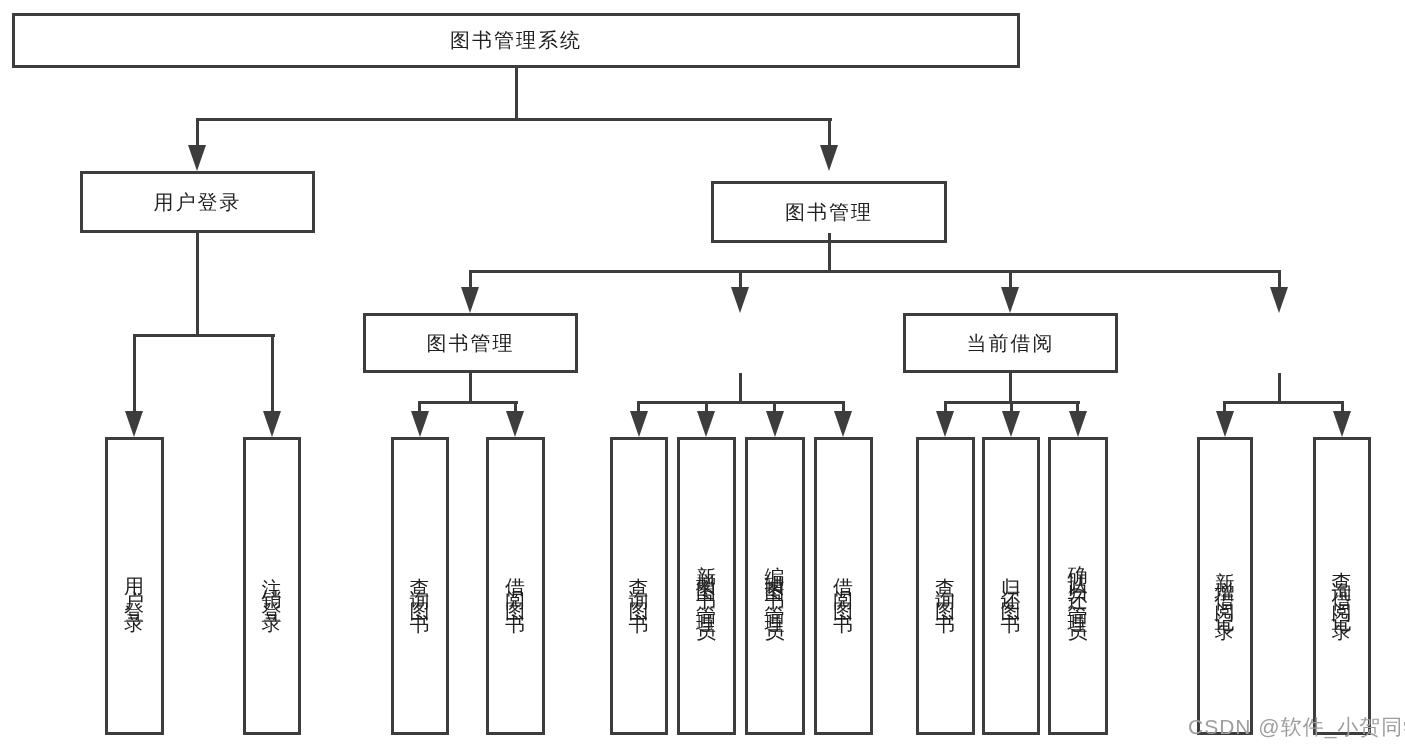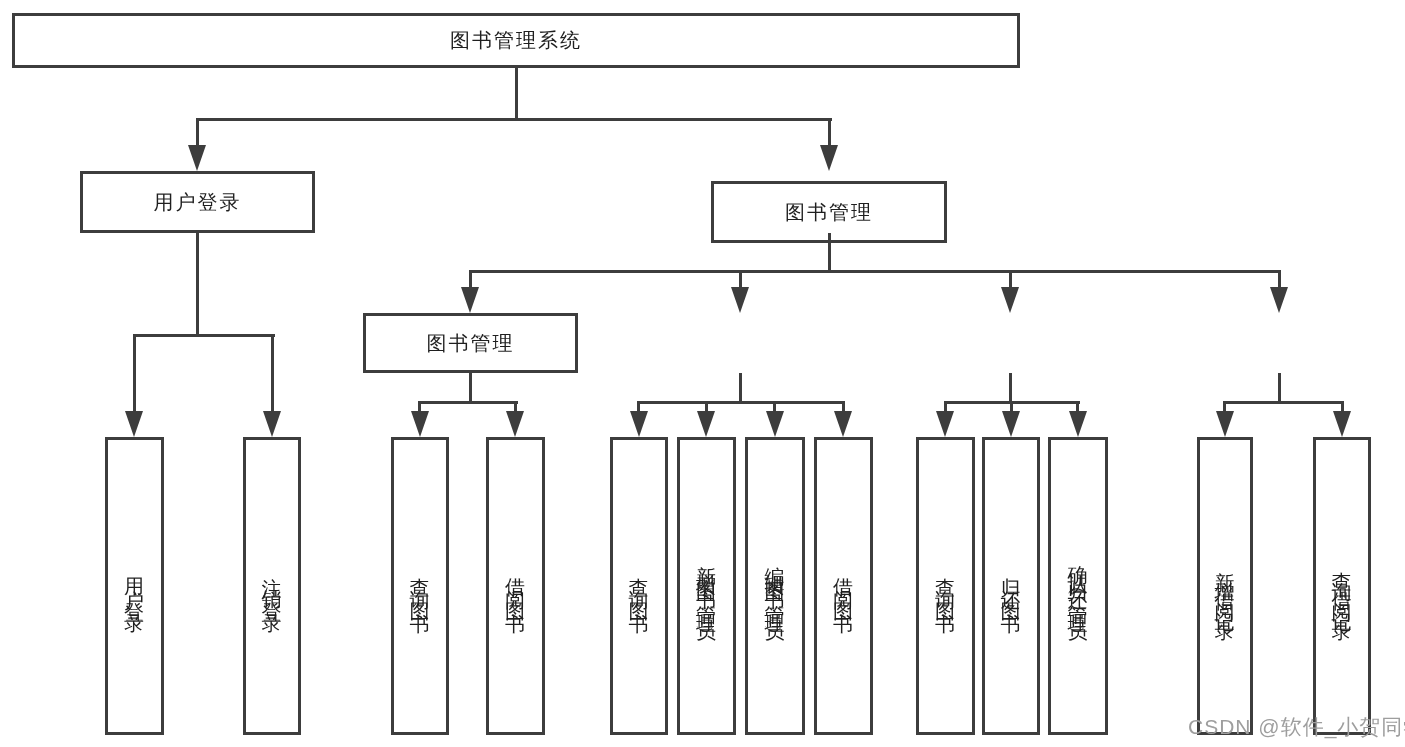--- a/index.html
+++ b/index.html
@@ -67,20 +67,23 @@
   <div class="line" style="left:739px; top:270px; width:3px; height:18px;"></div>
   <div class="line" style="left:1009px; top:270px; width:3px; height:18px;"></div>
   <div class="line" style="left:1278px; top:270px; width:3px; height:18px;"></div>
   <div class="arrow" style="left:461px; top:287px;"></div>
   <div class="arrow" style="left:731px; top:287px;"></div>
   <div class="arrow" style="left:1001px; top:287px;"></div>
   <div class="arrow" style="left:1270px; top:287px;"></div>
 
   <div class="box" style="left:363px; top:313px; width:215px; height:60px;">
     <span class="hlabel">图书管理</span>
+  </div>
+  <div class="box" style="left:903px; top:313px; width:215px; height:60px;">
+    <span class="hlabel">当前借阅</span>
   </div>
 
   <div class="line" style="left:469px; top:373px; width:3px; height:31px;"></div>
   <div class="line" style="left:418px; top:401px; width:100px; height:3px;"></div>
   <div class="line" style="left:418px; top:401px; width:3px; height:12px;"></div>
   <div class="line" style="left:514px; top:401px; width:3px; height:12px;"></div>
   <div class="arrow" style="left:411px; top:411px;"></div>
   <div class="arrow" style="left:506px; top:411px;"></div>
 
   <div class="line" style="left:739px; top:373px; width:3px; height:31px;"></div>

